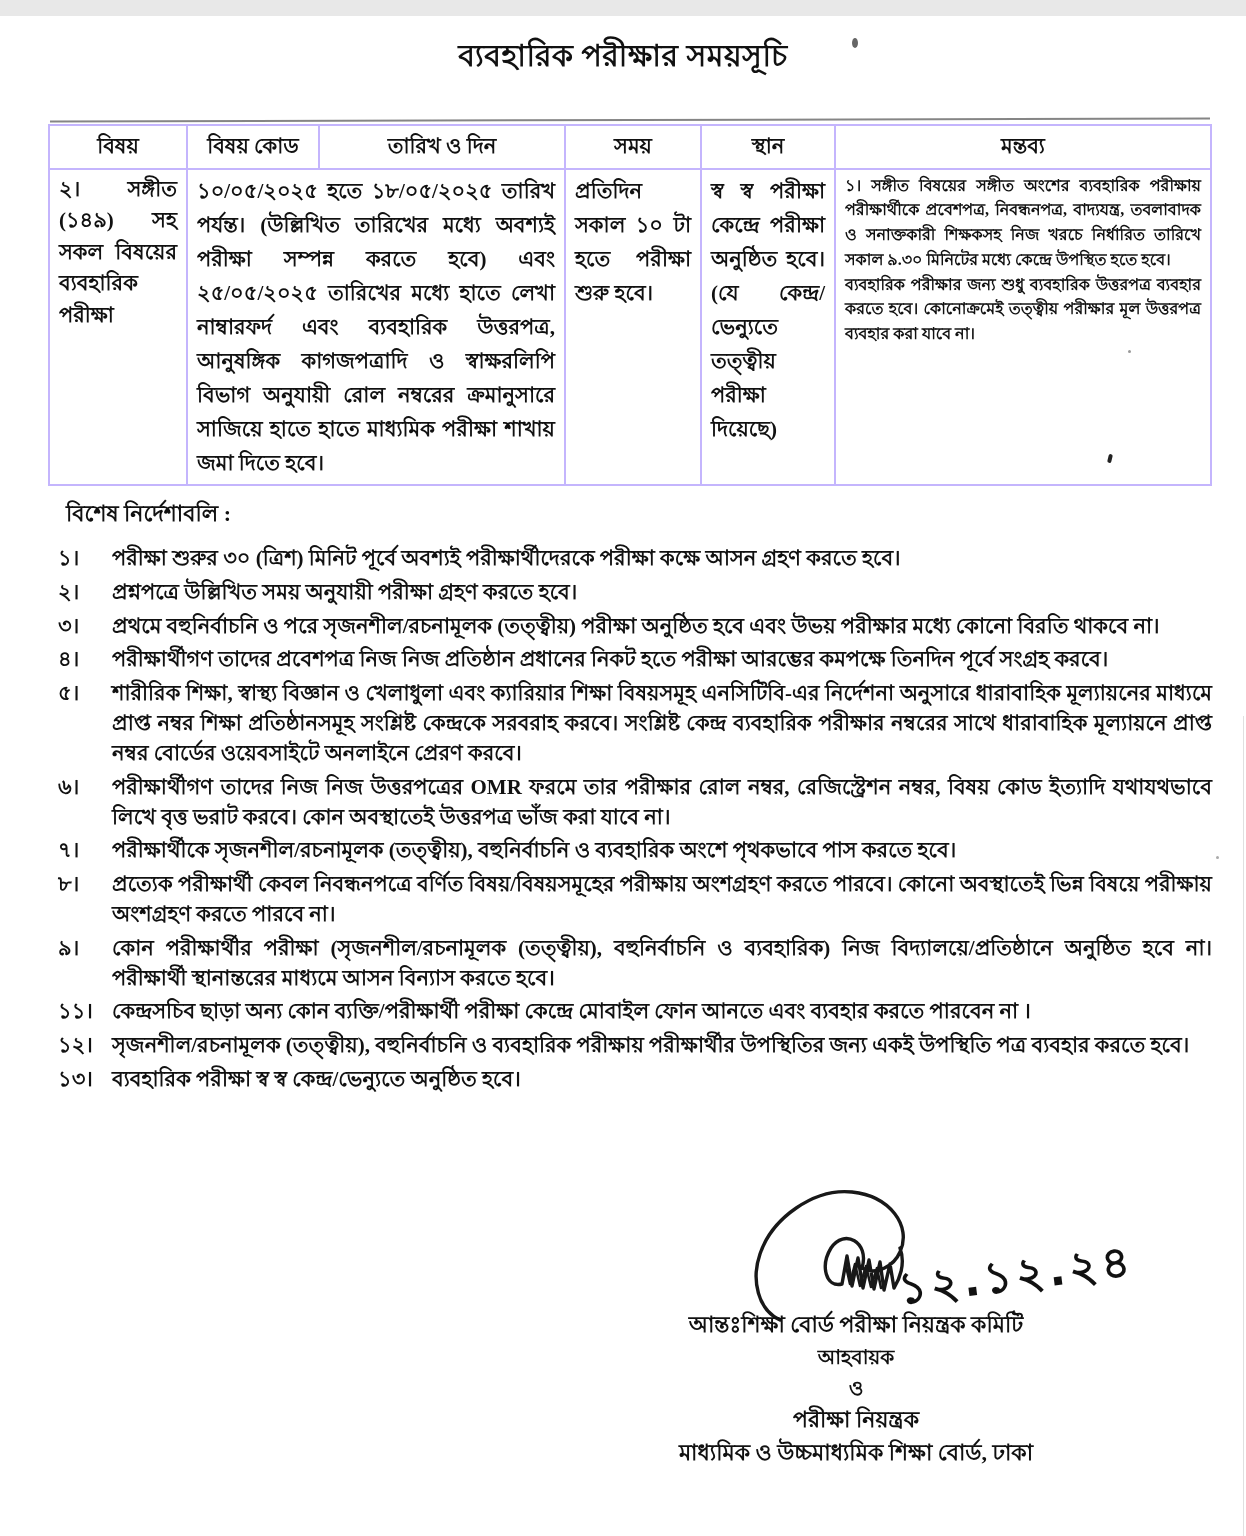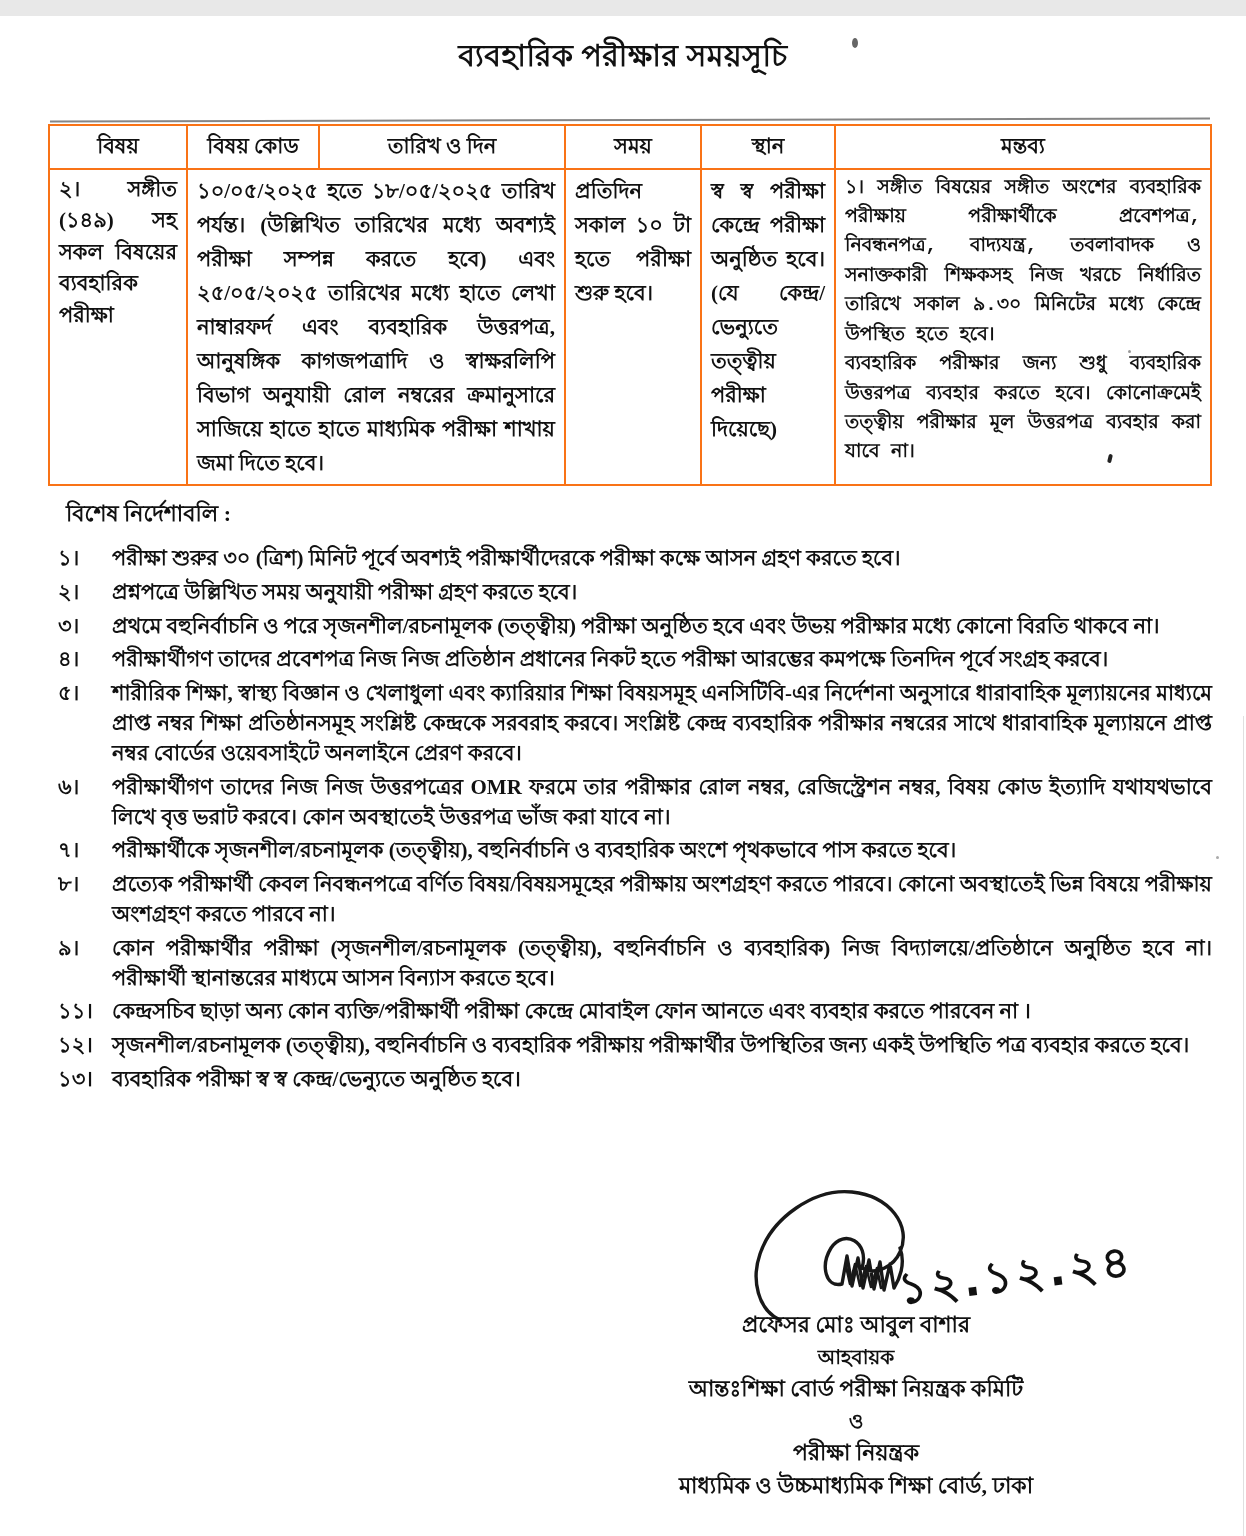--- a/index.html
+++ b/index.html
@@ -25,35 +25,35 @@
   .pen-mark{position:absolute;left:272px;top:284px;width:4px;height:9px;background:#222;border-radius:2px;transform:rotate(14deg);}
   
   .tbl-topline{position:absolute;left:50px;top:103px;width:1160px;height:2px;background:#444;opacity:.65;transform:rotate(-.15deg);}
   table.sched{
     position:absolute;left:48px;top:108px;
     width:1162px;
     border-collapse:collapse;table-layout:fixed;
     font-size:20px;font-weight:600;line-height:1.5;
   }
   table.sched th,table.sched td{
-    border:2px solid #f97316;
+    border:2px solid #c4b5fd;
     padding:4px 9px;
     vertical-align:top;
   }
   table.sched th{
     font-size:21px;font-weight:700;text-align:center;
     padding:5px 4px;height:30px;vertical-align:middle;
   }
   table.sched td{height:300px;text-align:justify;}
   td.c-subject{font-size:21px;}
   td.c-date{font-size:21px;line-height:1.62;border-radius:8px;}
   td.c-date .b{font-weight:800;}
   td.c-time{font-size:21px;line-height:1.62;}
   td.c-venue{font-size:21px;line-height:1.62;}
-  td.c-remarks{font-size:19px;line-height:1.55;position:relative;font-family:Liberation Mono, monospace;}
+  td.c-remarks{font-size:16px;line-height:1.55;position:relative;}
   td.c-remarks div{text-align:justify;}
   
   .inst-heading{
     position:absolute;left:66px;top:480px;
     font-size:22px;font-weight:600;text-align:center;
   }
   .inst-list{
     position:absolute;left:52px;top:528px;width:1160px;
     font-size:21px;font-weight:600;
   }
@@ -189,23 +189,22 @@
                C 70 92, 76 114, 92 110
                L 97 82 L 102 112 L 108 84 L 113 114 L 119 86 L 124 115 L 130 88 L 134 116 L 140 90 L 144 114
                C 149 106, 156 90, 150 74"></path>
       <path d="M 96 92 L 100 110 L 105 90 L 110 112 L 116 92 L 121 113 L 127 94 L 131 114" stroke-width="2.6"></path>
     </g>
   </svg>
 
   <div class="sig-date">১২.১২.২৪</div>
 
   <div class="sig-block">
-    <div class="line">প্রফেসর মোঃ আবুল বাশার</div>
+    <div class="line">আন্তঃশিক্ষা বোর্ড পরীক্ষা নিয়ন্ত্রক কমিটি</div>
     <div class="line small">আহবায়ক</div>
-    <div class="line">আন্তঃশিক্ষা বোর্ড পরীক্ষা নিয়ন্ত্রক কমিটি</div>
     <div class="line small">ও</div>
     <div class="line">পরীক্ষা নিয়ন্ত্রক</div>
     <div class="line">মাধ্যমিক ও উচ্চমাধ্যমিক শিক্ষা বোর্ড, ঢাকা</div>
   </div>
 
   <div class="edge-bottom"></div>
   <div class="edge-right"></div>
 
 </div>
 

